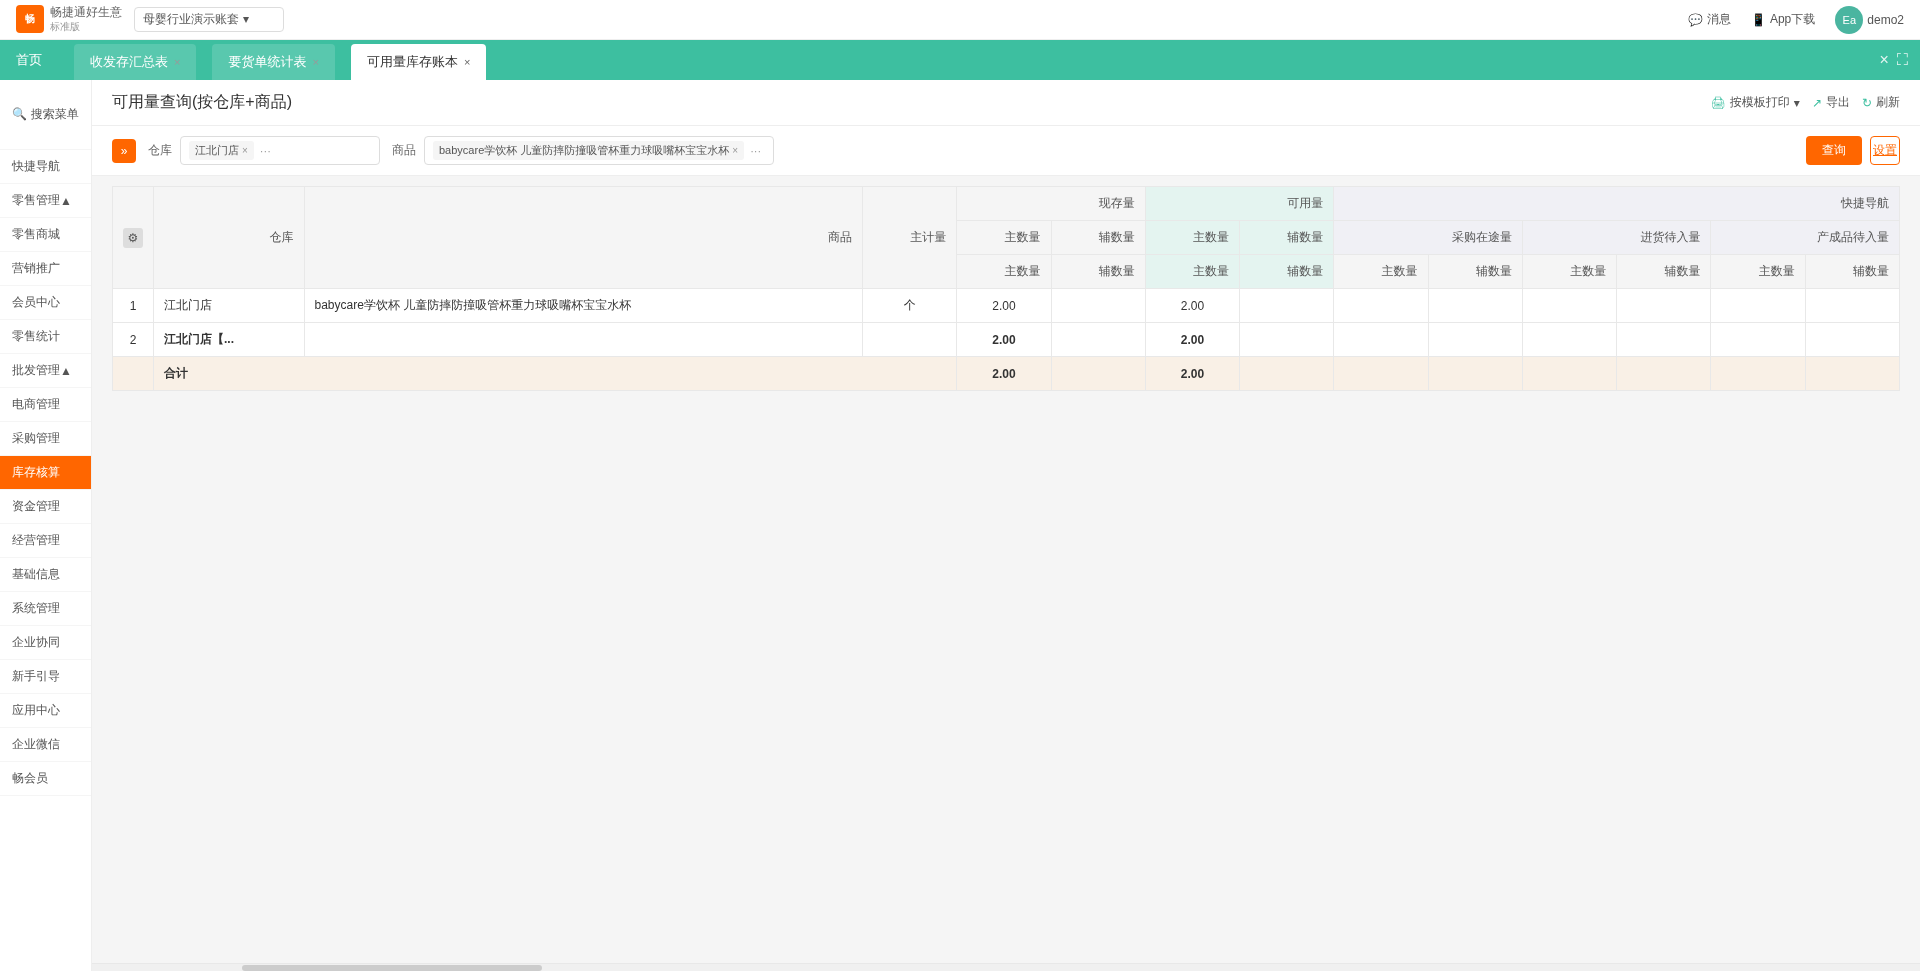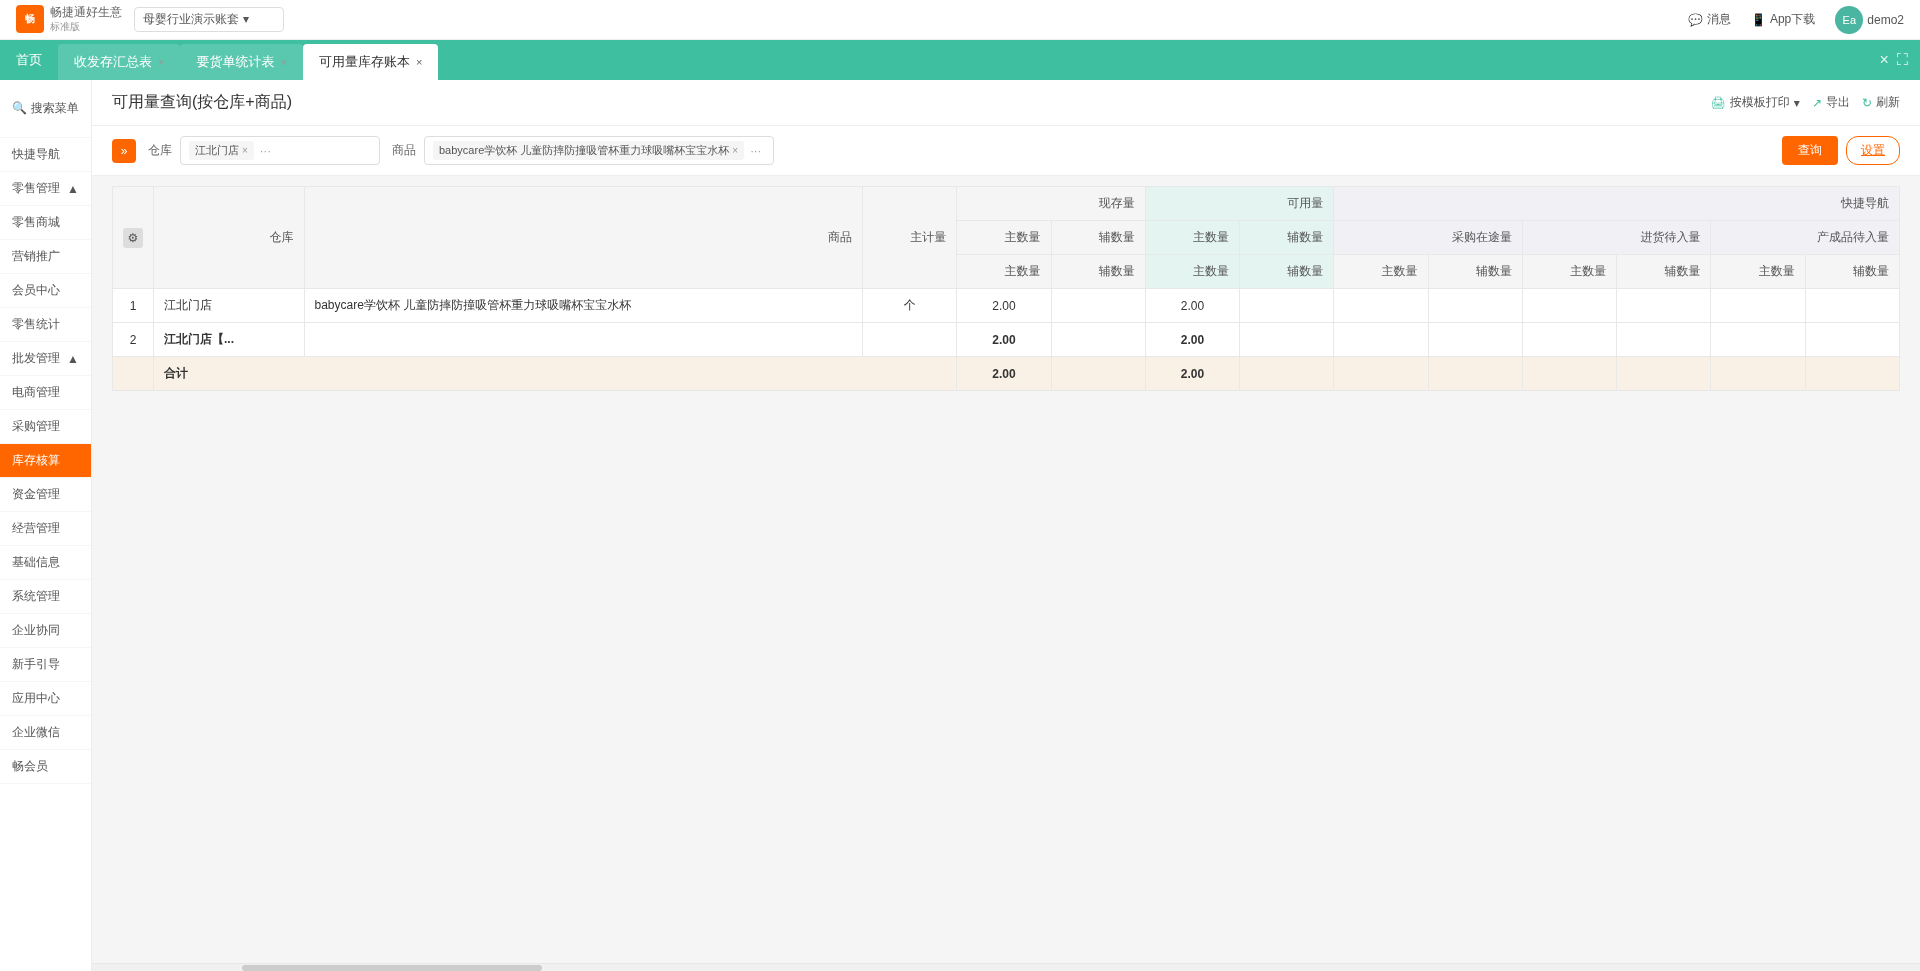--- a/index.html
+++ b/index.html
@@ -11,39 +11,39 @@
     .logo-area { display: flex; align-items: center; gap: 6px; }
     .logo-icon { width: 28px; height: 28px; background: #ff6600; border-radius: 4px; display: flex; align-items: center; justify-content: center; color: #fff; font-size: 10px; font-weight: bold; }
     .brand-text { font-size: 12px; color: #666; line-height: 1.2; }
     .brand-sub { font-size: 10px; color: #999; }
     .industry-selector { display: flex; align-items: center; gap: 4px; border: 1px solid #ddd; border-radius: 4px; padding: 3px 8px; font-size: 12px; color: #555; cursor: pointer; min-width: 150px; }
     .top-bar-right { display: flex; align-items: center; gap: 20px; }
     .top-btn { display: flex; align-items: center; gap: 4px; font-size: 12px; color: #555; cursor: pointer; }
     .user-avatar { width: 28px; height: 28px; border-radius: 50%; background: #4ab5a0; display: flex; align-items: center; justify-content: font-size; color: #fff; font-size: 11px; align-items: center; justify-content: center; }
 
     
-    .nav-tabs { height: 40px; background: #3dbfa0; display: flex; align-items: center; padding: 0 0 0 0; flex-shrink: 0; position: relative; }
+    .nav-tabs { height: 40px; background: #3dbfa0; display: flex; align-items: center; padding: 0 0 0 0; flex-shrink: 0; position: relative; gap: 16px; }
     .nav-tab { height: 40px; display: flex; align-items: center; padding: 0 16px; font-size: 13px; color: rgba(255,255,255,0.85); cursor: pointer; gap: 6px; }
     .nav-tab.home { color: #fff; font-weight: 500; }
     .nav-tab.active { background: #fff; color: #333; border-radius: 4px 4px 0 0; margin-top: 4px; height: 36px; }
     .nav-tab .tab-close { font-size: 11px; color: #999; cursor: pointer; }
     .nav-tab.active .tab-close { color: #666; }
     .nav-tab-inactive { background: rgba(255,255,255,0.15); border-radius: 4px 4px 0 0; margin-top: 4px; height: 36px; color: #fff; }
     .nav-right-btns { margin-left: auto; display: flex; align-items: center; gap: 8px; padding-right: 12px; }
     .nav-icon-btn { color: rgba(255,255,255,0.85); cursor: pointer; font-size: 16px; }
 
     
     .main-layout { display: flex; flex: 1; overflow: hidden; }
 
     
     .sidebar { width: 92px; background: #fff; border-right: 1px solid #eee; display: flex; flex-direction: column; overflow-y: auto; flex-shrink: 0; }
-    .sidebar-section { display: flex; align-items: center; justify-content: space-between; padding: 8px 12px; font-size: 12px; color: #555; cursor: pointer; border-bottom: 1px solid #f5f5f5; }
+    .sidebar-section { display: flex; align-items: center; padding: 8px 12px; font-size: 12px; color: #555; cursor: pointer; border-bottom: 1px solid #f5f5f5; }
     .sidebar-sub { padding: 8px 12px; font-size: 12px; color: #555; cursor: pointer; border-bottom: 1px solid #f5f5f5; text-align: left; }
     .sidebar-sub.active-inv { background: #ff6600; color: #fff; }
-    .sidebar-search { padding: 20px 12px; font-size: 12px; color: #555; cursor: pointer; border-bottom: 1px solid #f5f5f5; text-align: center; }
+    .sidebar-search { padding: 26px 12px; font-size: 12px; color: #555; cursor: pointer; border-bottom: 1px solid #f5f5f5; text-align: center; }
 
     
     .content { flex: 1; display: flex; flex-direction: column; overflow: hidden; }
 
     
     .page-header { background: #fff; padding: 12px 20px; display: flex; align-items: center; justify-content: space-between; border-bottom: 1px solid #eee; }
     .page-title { font-size: 16px; font-weight: 400; color: #333; }
     .page-actions { display: flex; align-items: center; gap: 12px; }
     .action-btn { display: flex; align-items: center; gap: 4px; font-size: 12px; color: #555; cursor: pointer; }
     .action-btn .icon { color: #3dbfa0; }
@@ -52,21 +52,21 @@
     .filter-bar { background: #fff; padding: 10px 20px; border-bottom: 1px solid #eee; display: flex; align-items: center; gap: 12px; }
     .expand-btn { width: 24px; height: 24px; background: #ff6600; color: #fff; border-radius: 4px; display: flex; align-items: center; justify-content: center; cursor: pointer; font-size: 12px; flex-shrink: 0; }
     .filter-field { display: flex; align-items: center; gap: 8px; }
     .filter-label { font-size: 12px; color: #666; white-space: nowrap; }
     .filter-input-area { display: flex; align-items: center; border: 1px solid #ddd; border-radius: 4px; padding: 4px 8px; min-width: 200px; gap: 6px; flex-wrap: wrap; }
     .filter-tag { display: flex; align-items: center; gap: 3px; background: #f5f5f5; border-radius: 3px; padding: 2px 6px; font-size: 11px; color: #555; }
     .filter-tag-close { color: #999; cursor: pointer; font-size: 10px; }
     .filter-more { color: #999; font-size: 11px; cursor: pointer; }
     .filter-actions { display: flex; align-items: center; gap: 8px; margin-left: auto; }
     .btn-query { background: #ff6600; color: #fff; border: none; border-radius: 4px; padding: 6px 16px; font-size: 12px; cursor: pointer; }
-    .btn-settings { background: #fff; color: #ff6600; border: 1px solid #ff6600; border-radius: 12px; padding: 5px 14px; font-size: 12px; cursor: pointer; text-decoration: underline; }
+    .btn-settings { background: #fff; color: #ff6600; border: 1px solid #ff6600; border-radius: 4px; padding: 5px 2px; font-size: 12px; cursor: pointer; text-decoration: underline; }
 
     
     .table-wrapper { flex: 1; overflow: auto; padding: 10px 20px; }
     .data-table { width: 100%; border-collapse: collapse; background: #fff; border: 1px solid #e8e8e8; font-size: 12px; }
     .data-table th { background: #f5f5f5; border: 1px solid #e8e8e8; padding: 8px 10px; text-align: right; color: #555; font-weight: 500; white-space: nowrap; }
     .data-table td { border: 1px solid #e8e8e8; padding: 8px 10px; text-align: center; color: #333; }
     .data-table .text-left { text-align: left; }
     .data-table .bold { font-weight: 600; }
     .th-group { background: #e8f7f4; }
     .settings-icon { width: 20px; height: 20px; background: #ddd; border-radius: 3px; display: inline-flex; align-items: center; justify-content: center; cursor: pointer; }

